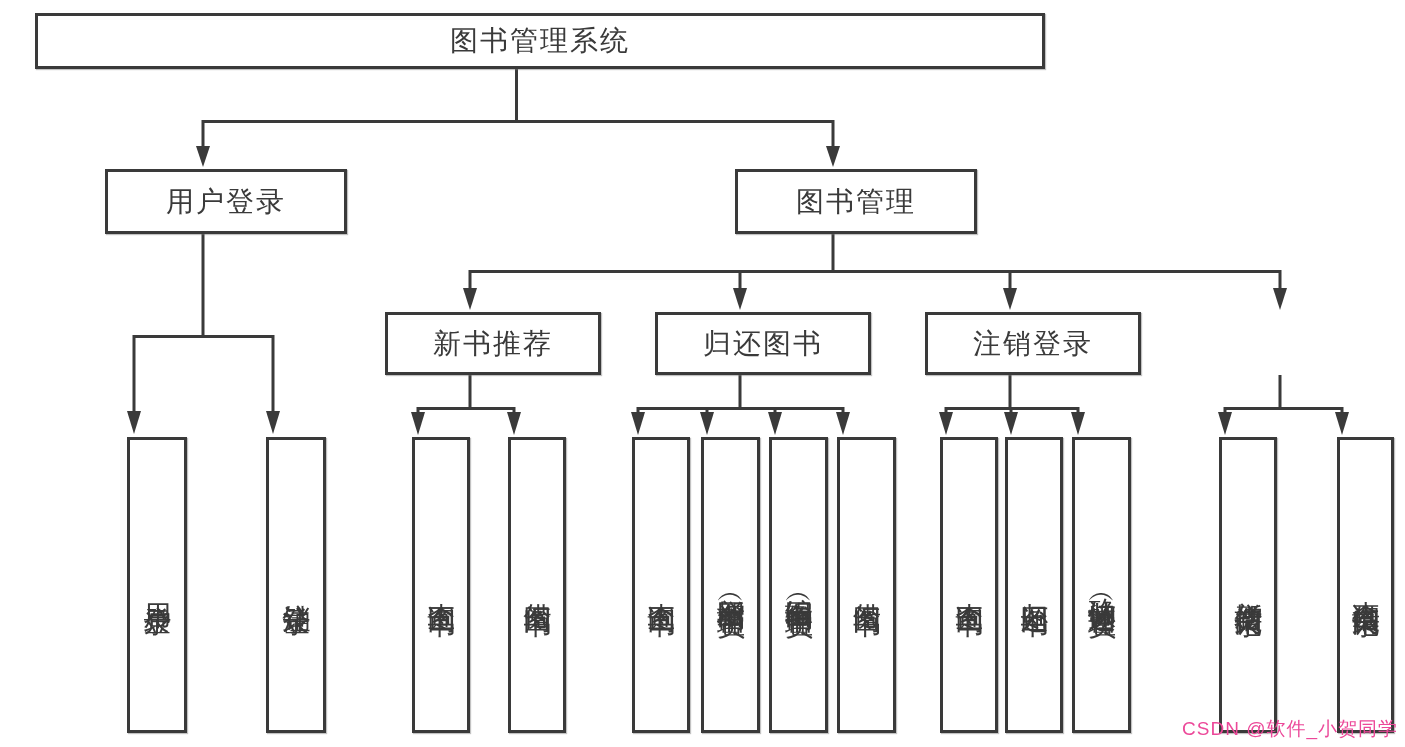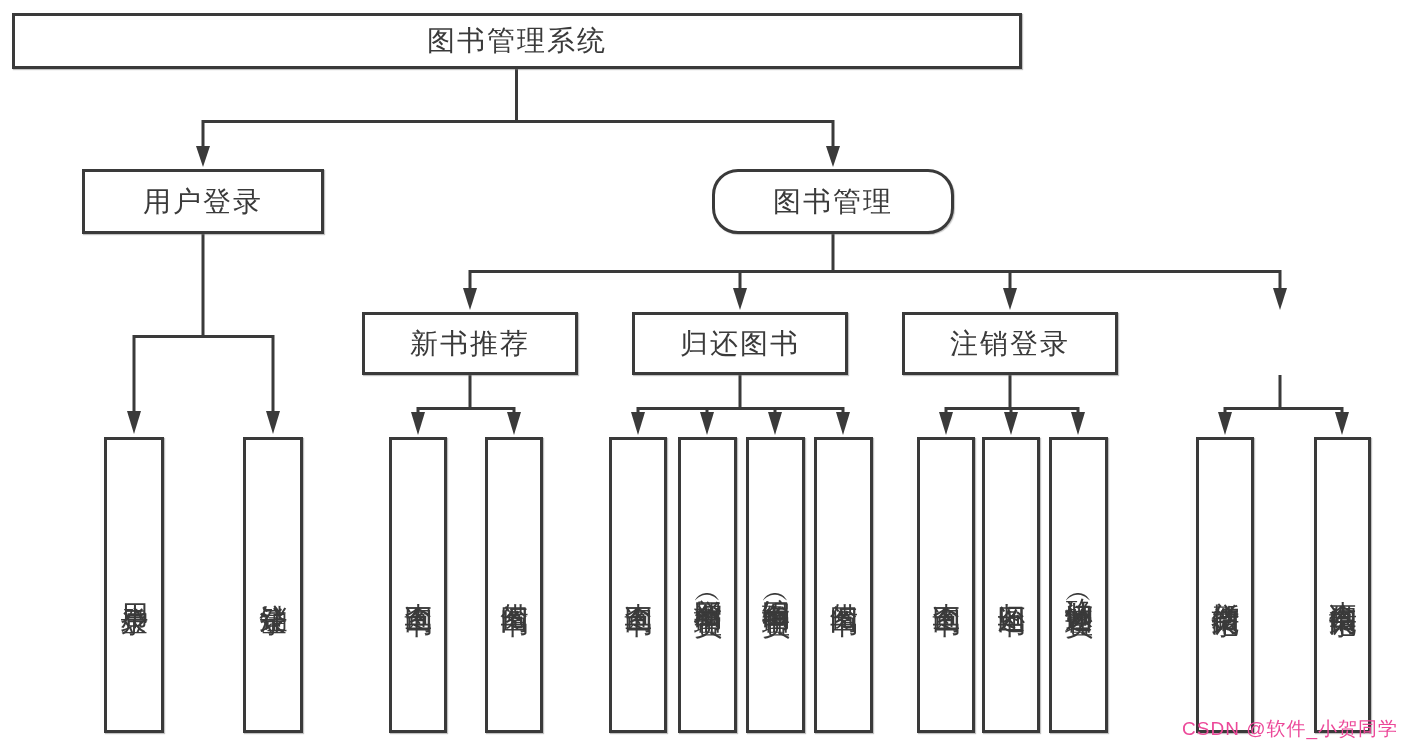--- a/index.html
+++ b/index.html
@@ -28,20 +28,21 @@
     background: #ffffff;
     border: 3px solid #3a3a3a;
     box-shadow: 1px 1px 1px rgba(120,120,120,0.45);
     display: flex;
     align-items: center;
     justify-content: center;
     color: #3a3a3a;
     font-size: 28px;
     letter-spacing: 2px;
     white-space: nowrap;
+    margin-left: 23px;
   }
   .node.vbox span {
     writing-mode: vertical-lr;
     text-orientation: mixed;
     letter-spacing: 2px;
     font-size: 28px;
     line-height: 1;
   }
   .watermark {
     position: absolute;
@@ -104,21 +105,21 @@
     <g>
       <path d="M1280 375 L1280 408.5 M1223.5 408.5 L1343.5 408.5 M1225 408.5 L1225 414 M1342 408.5 L1342 414"></path>
       <polygon points="1218,412 1232,412 1225,435"></polygon>
       <polygon points="1335,412 1349,412 1342,435"></polygon>
     </g>
   </svg>
 
   <div class="node" style="left:12px; top:13px; width:1010px; height:56px;">图书管理系统</div>
 
   <div class="node" style="left:82px; top:169px; width:242px; height:65px;">用户登录</div>
-  <div class="node" style="left:712px; top:169px; width:242px; height:65px;border-radius:26px;">图书管理</div>
+  <div class="node" style="left:712px; top:169px; width:242px; height:65px;">图书管理</div>
 
   <div class="node" style="left:362px; top:312px; width:216px; height:63px;">新书推荐</div>
   <div class="node" style="left:632px; top:312px; width:216px; height:63px;">归还图书</div>
   <div class="node" style="left:902px; top:312px; width:216px; height:63px;">注销登录</div>
 
   <div class="node vbox" style="left:104px; top:437px; width:60px; height:296px;">
     <span>用户登录</span>
   </div>
   <div class="node vbox" style="left:243px; top:437px; width:60px; height:296px;">
     <span>注销登录</span>

